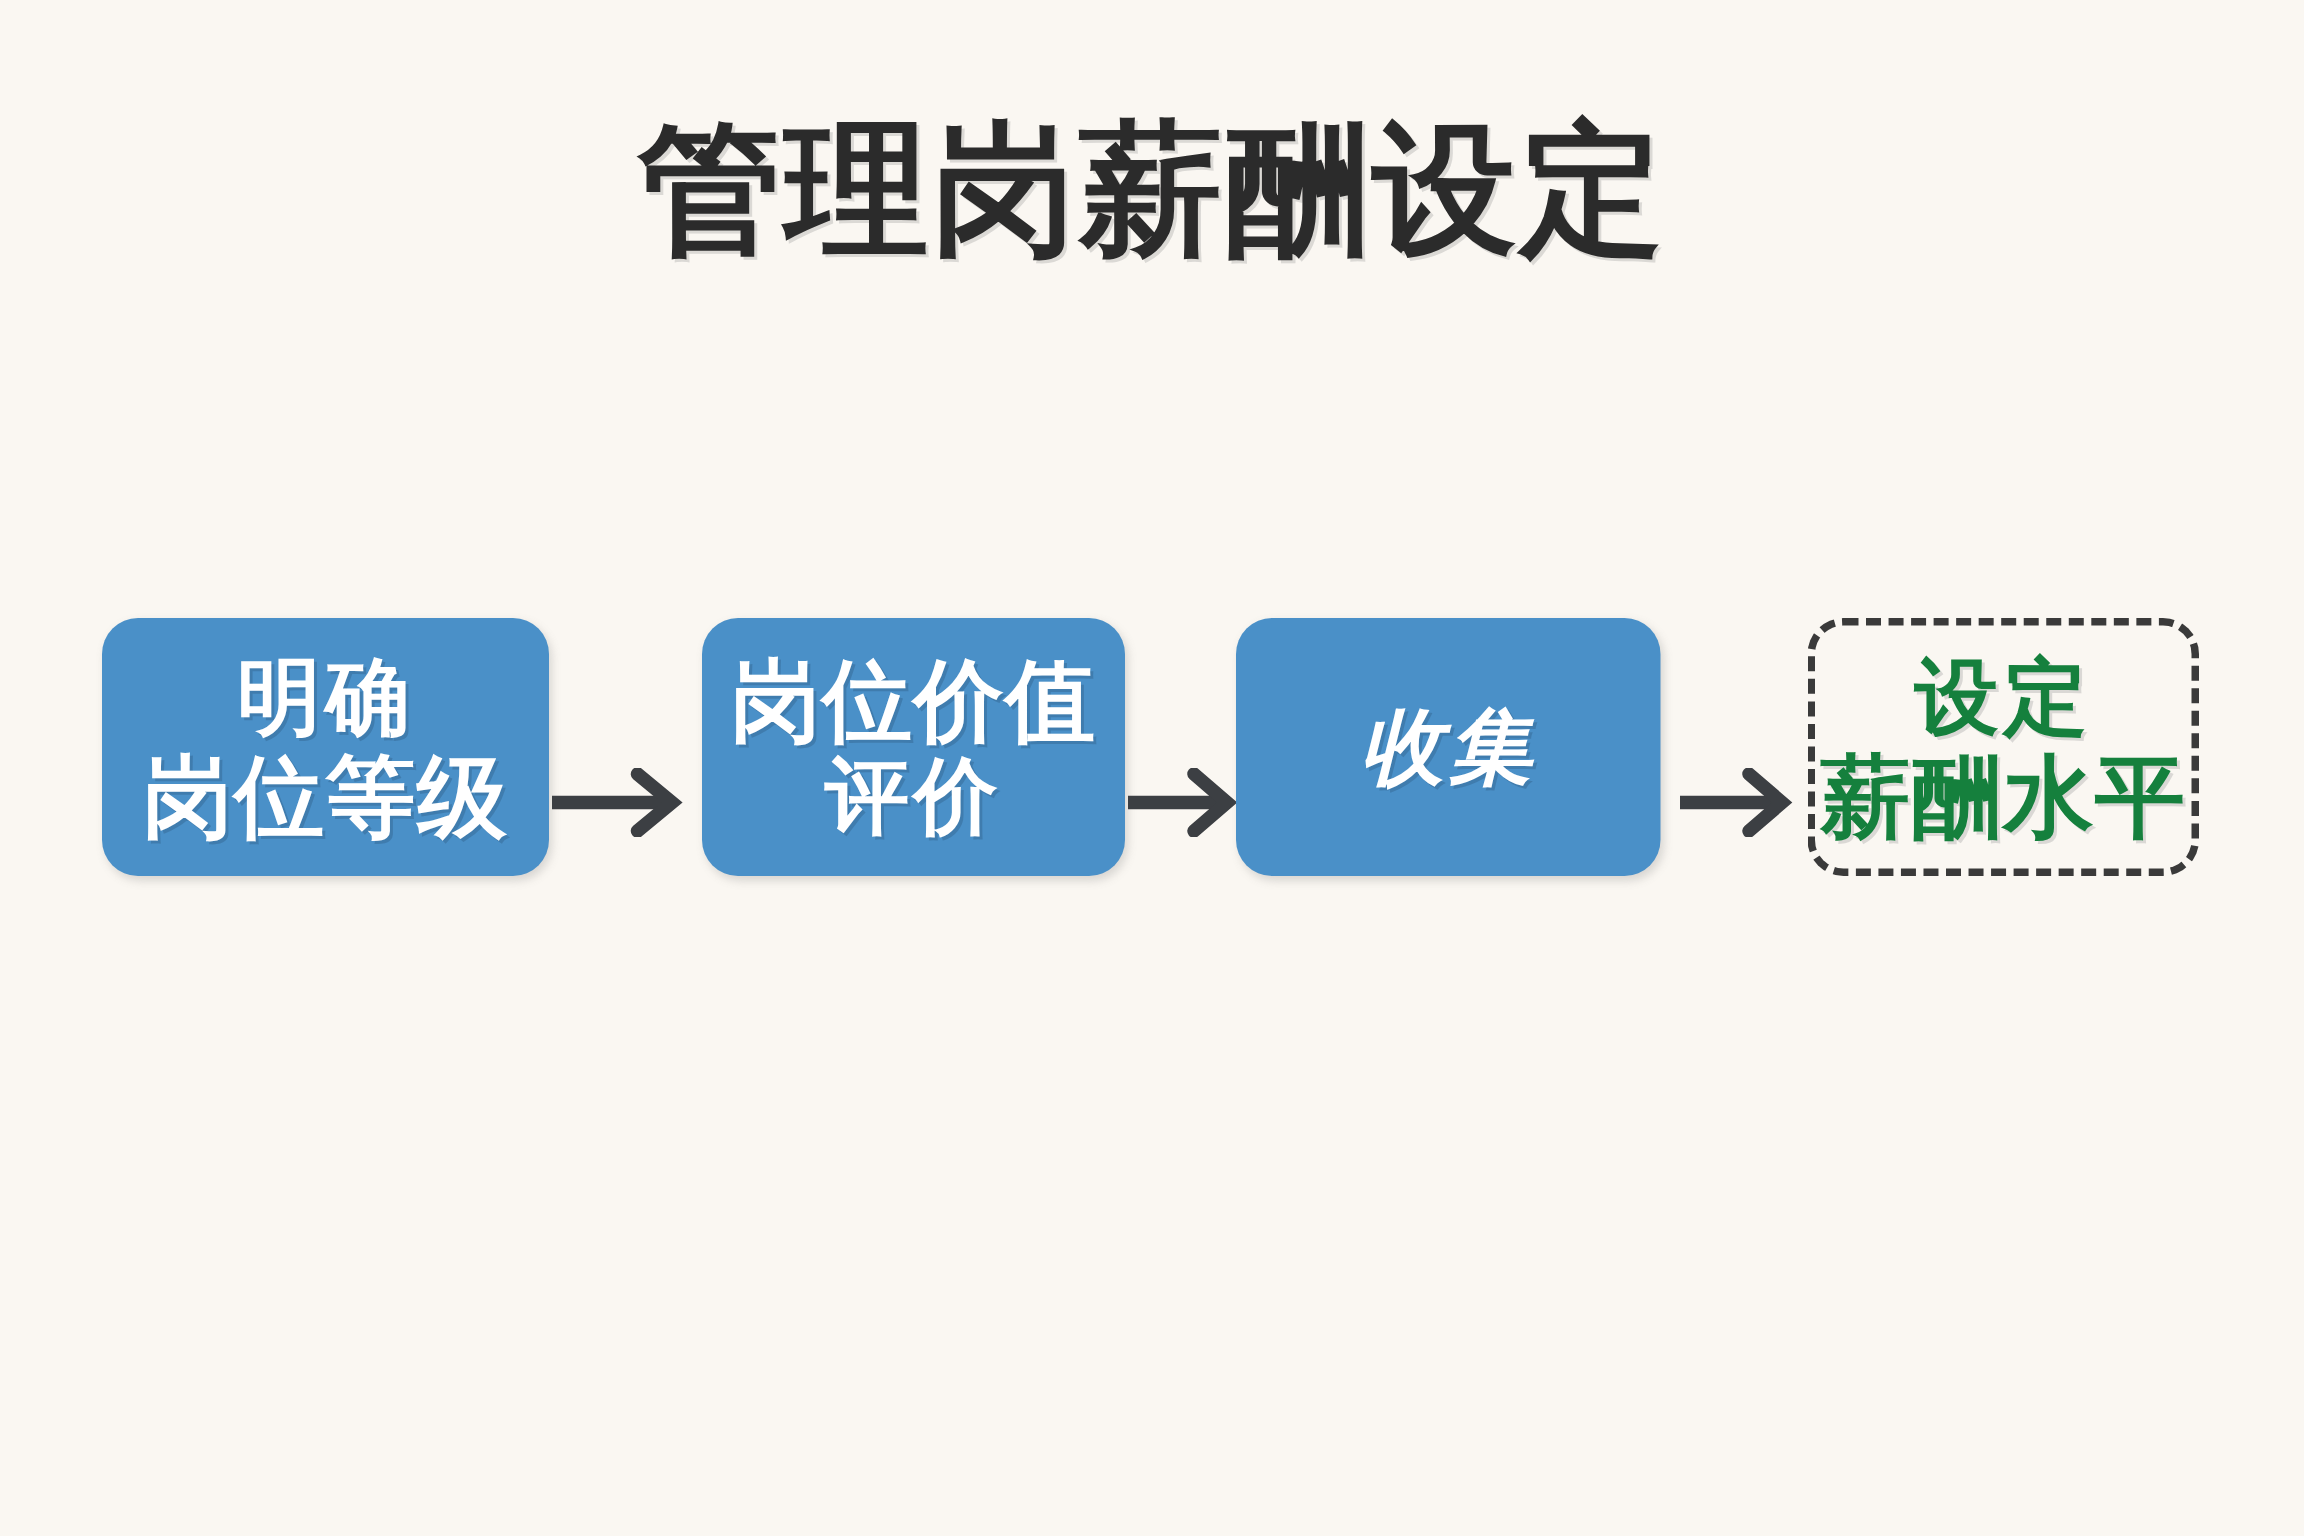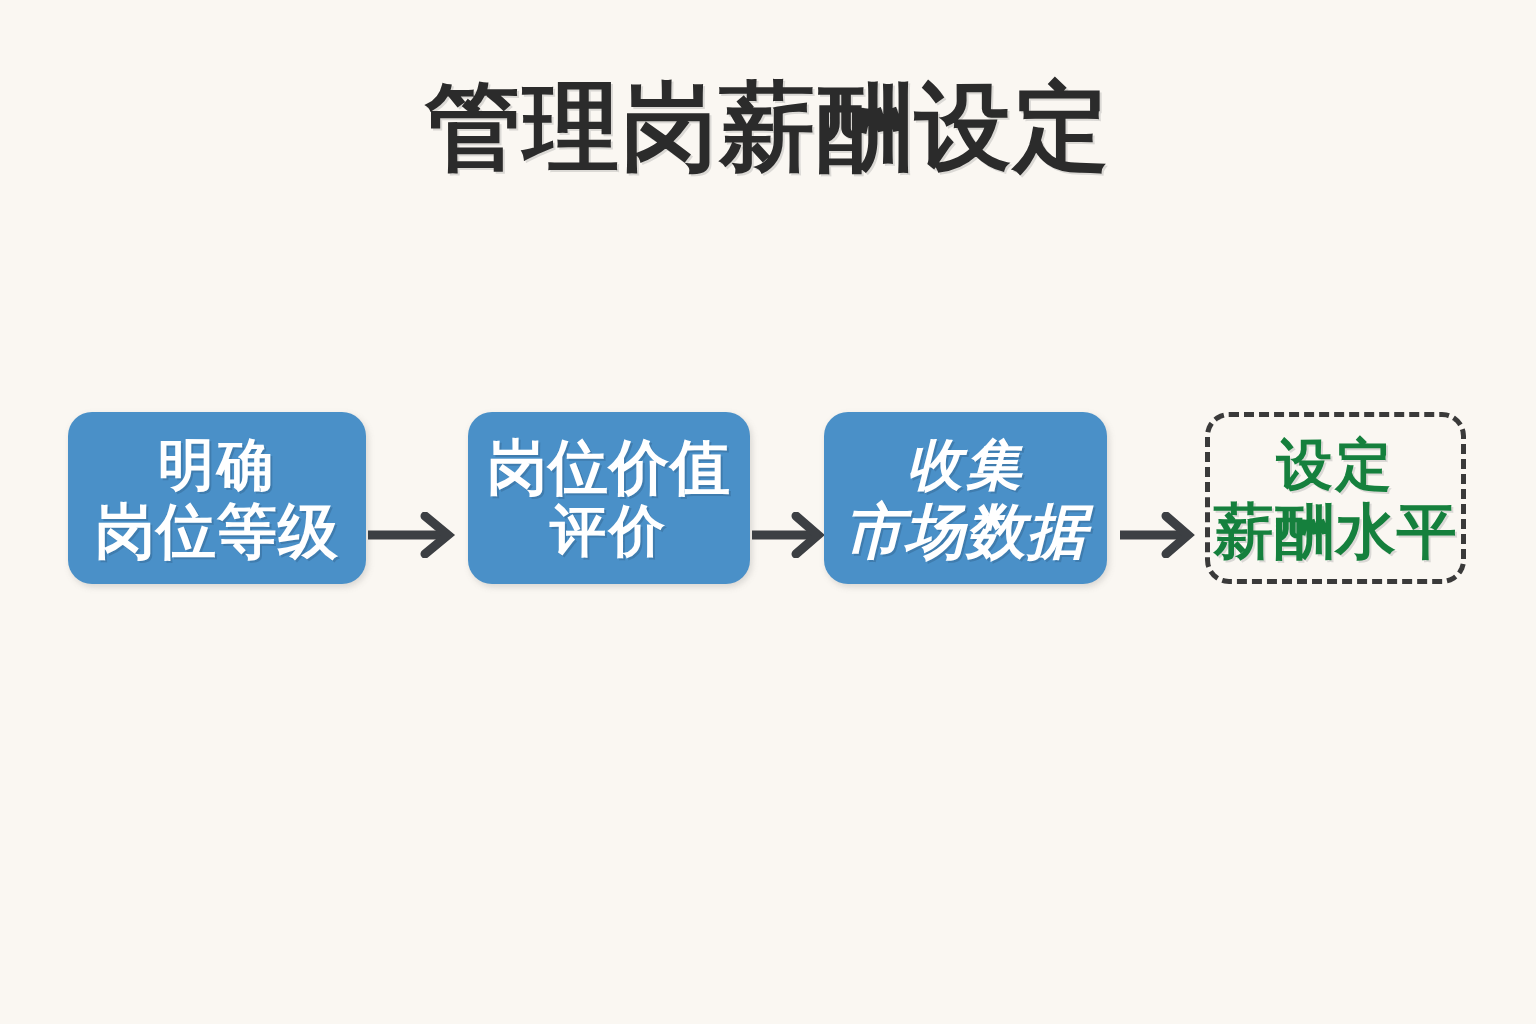--- a/index.html
+++ b/index.html
@@ -145,21 +145,20 @@
 
     <div class="flow-arrow" id="arrow-1">
       <svg viewBox="0 0 81 46" preserveAspectRatio="none">
         <line x1="0" y1="23" x2="60" y2="23" stroke="#3c3f43" stroke-width="9" stroke-linecap="butt"></line>
         <polyline points="44,4 66,23 44,42" fill="none" stroke="#3c3f43" stroke-width="9" stroke-linecap="round" stroke-linejoin="miter"></polyline>
       </svg>
     </div>
 
     <div class="flow-node solid" id="node-2">
       <div class="node-line primary">收集</div>
-      <div class="node-line secondary">市场数据</div>
     </div>
 
     <div class="flow-arrow" id="arrow-2">
       <svg viewBox="0 0 83 46" preserveAspectRatio="none">
         <line x1="0" y1="23" x2="62" y2="23" stroke="#3c3f43" stroke-width="9" stroke-linecap="butt"></line>
         <polyline points="46,4 68,23 46,42" fill="none" stroke="#3c3f43" stroke-width="9" stroke-linecap="round" stroke-linejoin="miter"></polyline>
       </svg>
     </div>
 
     <div class="flow-node dashed" id="node-3">

